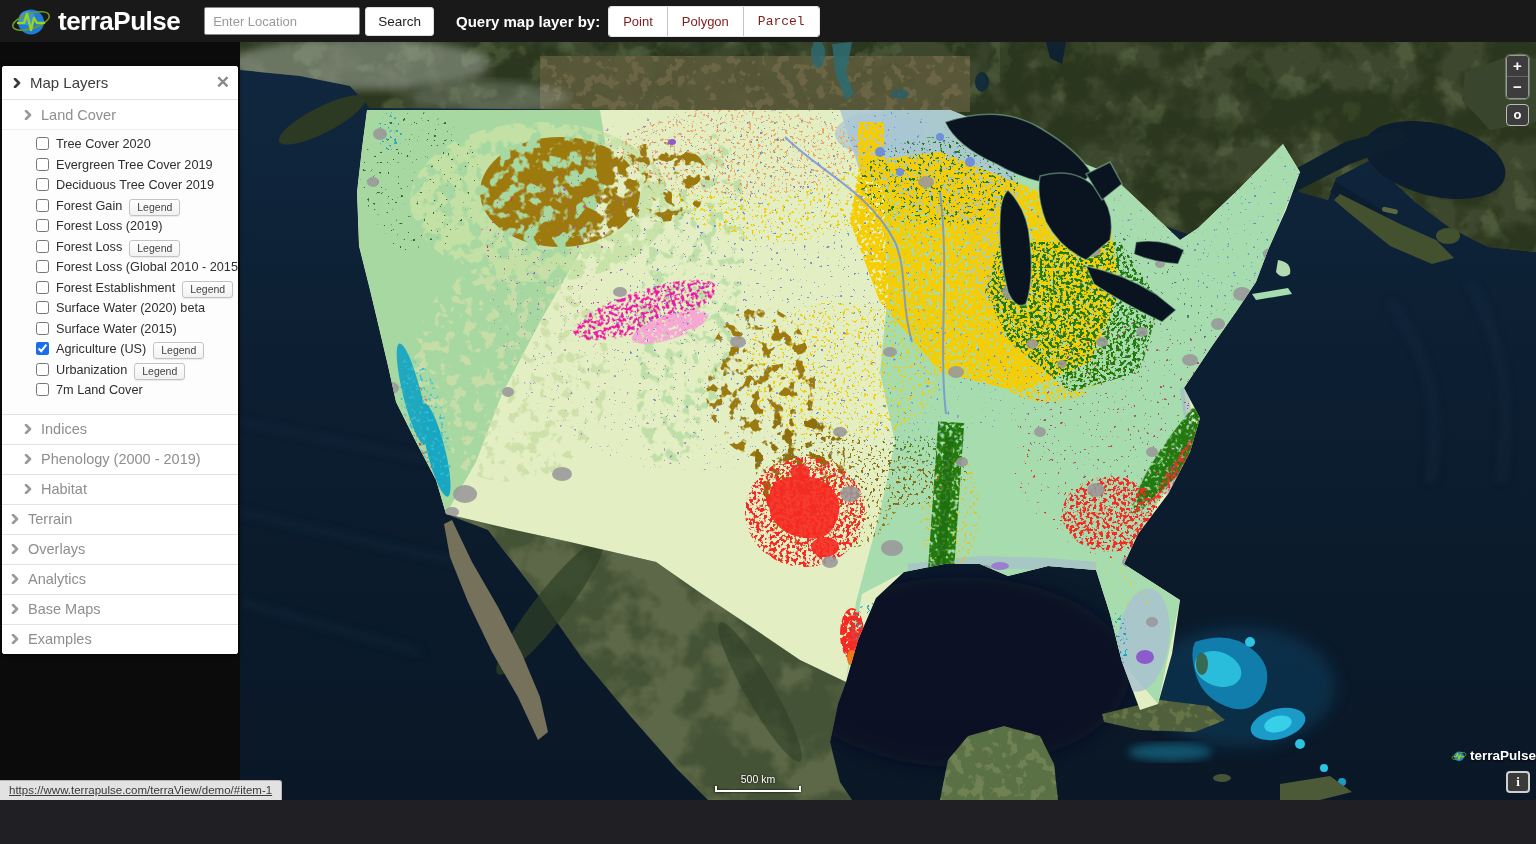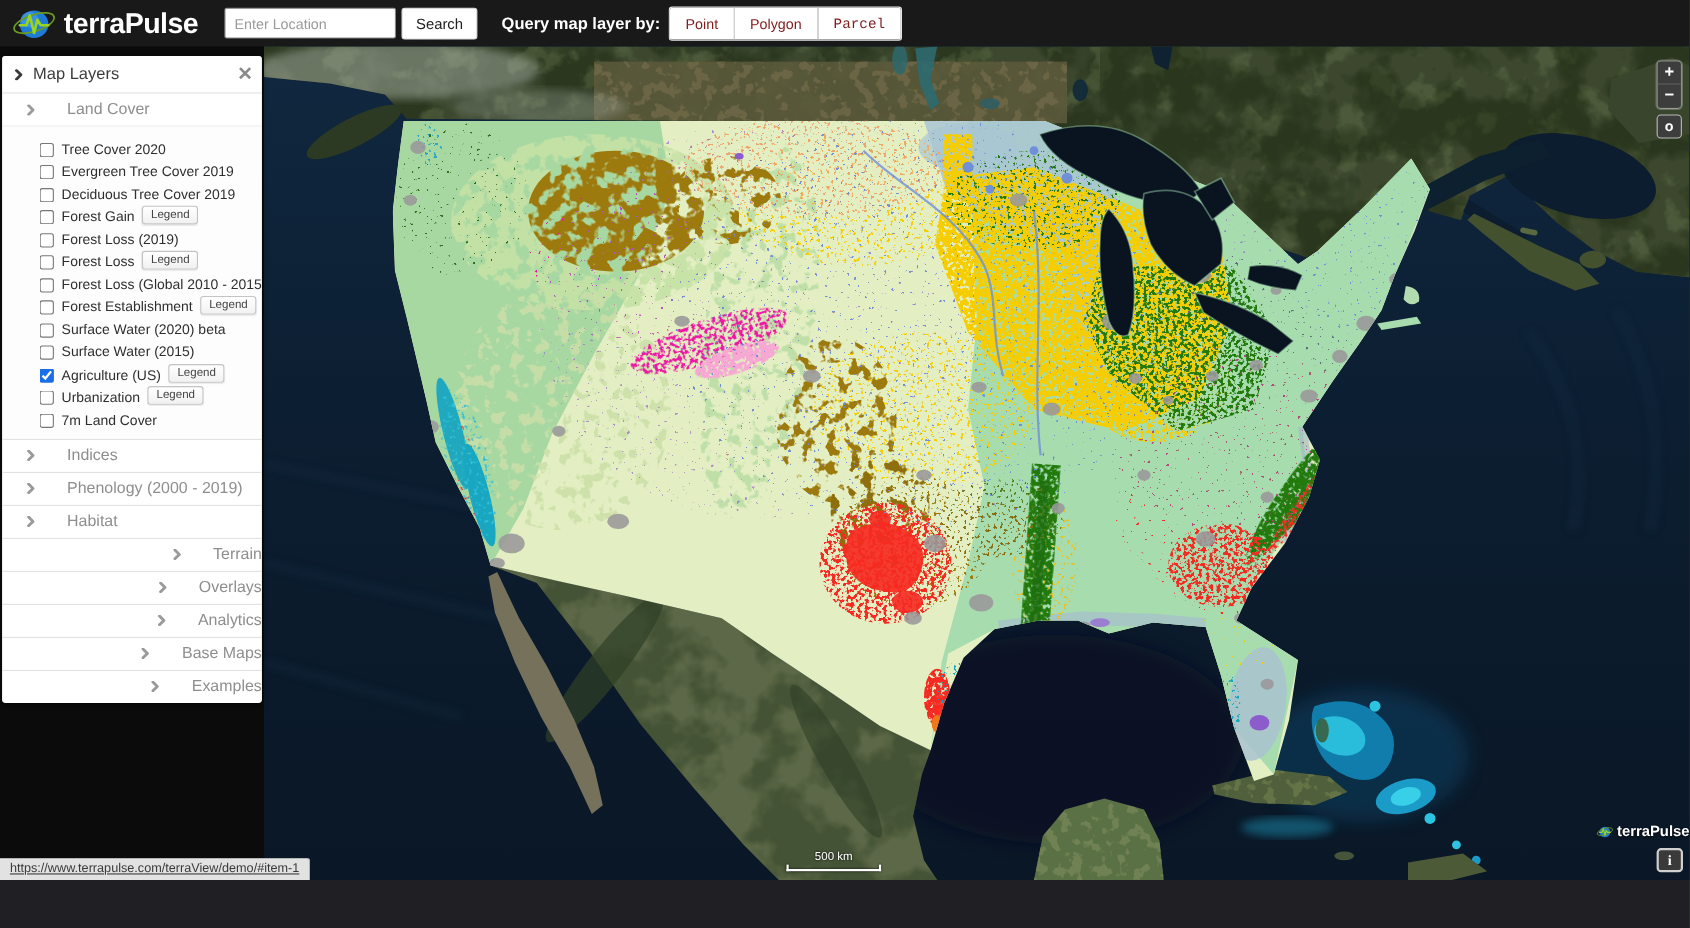--- a/index.html
+++ b/index.html
@@ -17,34 +17,34 @@
   .query-group button { height:29px; padding:0 14px; background:#fff; border:none; border-right:1px solid #c4c4c4; font-size:13px; color:#7f1d1d; cursor:pointer; }
   .query-group button:last-child { border-right:none;font-family:Liberation Mono, monospace; }
 
   
   .stage { position:absolute; left:0; top:42px; width:1536px; height:758px; background:#0b1a28; }
   .map-svg { position:absolute; left:240px; top:0; width:1296px; height:758px; display:block; }
   .bottom-band { position:absolute; left:0; top:800px; width:1536px; height:44px; background:#202024; }
 
   
   .side-col { position:absolute; left:0; top:0; width:240px; height:758px; background:#0b0b0b; }
-  .panel { position:absolute; left:2px; top:9px; width:236px; background:#fff; border-radius:3px; box-shadow:0 1px 5px rgba(0,0,0,.6); overflow:hidden; }
+  .panel { position:absolute; left:2px; top:24px; width:236px; background:#fff; border-radius:3px; box-shadow:0 1px 5px rgba(0,0,0,.6); overflow:hidden; }
   .panel-header { display:flex; align-items:center; height:33px; padding:0 8px 0 10px; background:#fff; }
   .panel-title { font-size:15px; color:#3c3c3c; margin-left:8px; flex:1; }
   .close-x { color:#8a8a8a; font-size:17px; font-weight:bold; cursor:pointer; line-height:1; }
   .chev { width:10px; height:10px; flex:none; }
   .chev polyline { fill:none; stroke-width:2.6; stroke-linecap:round; stroke-linejoin:round; }
   .chev.dark polyline { stroke:#3a3a3a; }
   .chev.gray polyline { stroke:#9a9a9a; }
-  .section-row { display:flex; align-items:center; height:30px; border-top:1px solid #e2e2e2; color:#8e8e8e; font-size:14.5px; cursor:pointer; background:#fff;gap:20px; }
+  .section-row { display:flex; align-items:center; height:30px; border-top:1px solid #e2e2e2; color:#8e8e8e; font-size:14.5px; cursor:pointer; background:#fff; }
   .section-row .sec-label { margin-left:8px; }
   .section-row.inner { padding-left:21px; }
-  .section-row.outer { padding-left:8px;justify-content:flex-end; }
+  .section-row.outer { padding-left:8px; }
   .layer-list { background:#fdfdfd; padding:7px 0 10px 0; border-top:1px solid #eee; }
-  .layer-row { display:flex; align-items:flex-end; min-height:20.5px; padding:0 4px 0 34px; cursor:pointer; }
+  .layer-row { display:flex; align-items:flex-start; min-height:20.5px; padding:0 4px 0 34px; cursor:pointer; }
   .layer-row input { width:13px; height:13px; accent-color:#1a6ee8; flex:none; margin:0; }
   .layer-label { font-size:12.7px; color:#2e2e2e; margin-left:7px; white-space:nowrap; }
   .legend-btn { margin-left:7px; font-size:10.5px; color:#444; background:linear-gradient(#ffffff,#f1f1f1); border:1px solid #c3c3c3; border-radius:3px; padding:1px 7px 2px; cursor:pointer; box-shadow:0 1px 1px rgba(0,0,0,.08); }
 
   
   .zoom-group { position:absolute; right:7px; top:13px; width:23px; border-radius:4px; overflow:hidden; border:1px solid #999; box-shadow:0 0 0 1px rgba(255,255,255,.25); }
   .ctl-btn { width:100%; height:21px; background:#3d3d3d; color:#fff; font-size:15px; font-weight:bold; text-align:center; line-height:20px; cursor:pointer; user-select:none; }
   .zoom-group .ctl-btn:first-child { border-bottom:1px solid #666; }
   .locate-btn { position:absolute; right:7px; top:62px; width:23px; height:22px; background:#3d3d3d; border:1px solid #bbb; border-radius:4px; color:#fff; font-size:13px; font-weight:bold; text-align:center; line-height:20px; cursor:pointer; }
   .info-btn { position:absolute; right:6px; top:729px; width:24px; height:22px; background:#3a3a3a; border:2px solid #d0d0d0; border-radius:4px; color:#fff; font-size:13px; font-weight:bold; font-family:"Liberation Serif", serif; text-align:center; line-height:18px; cursor:pointer; }

